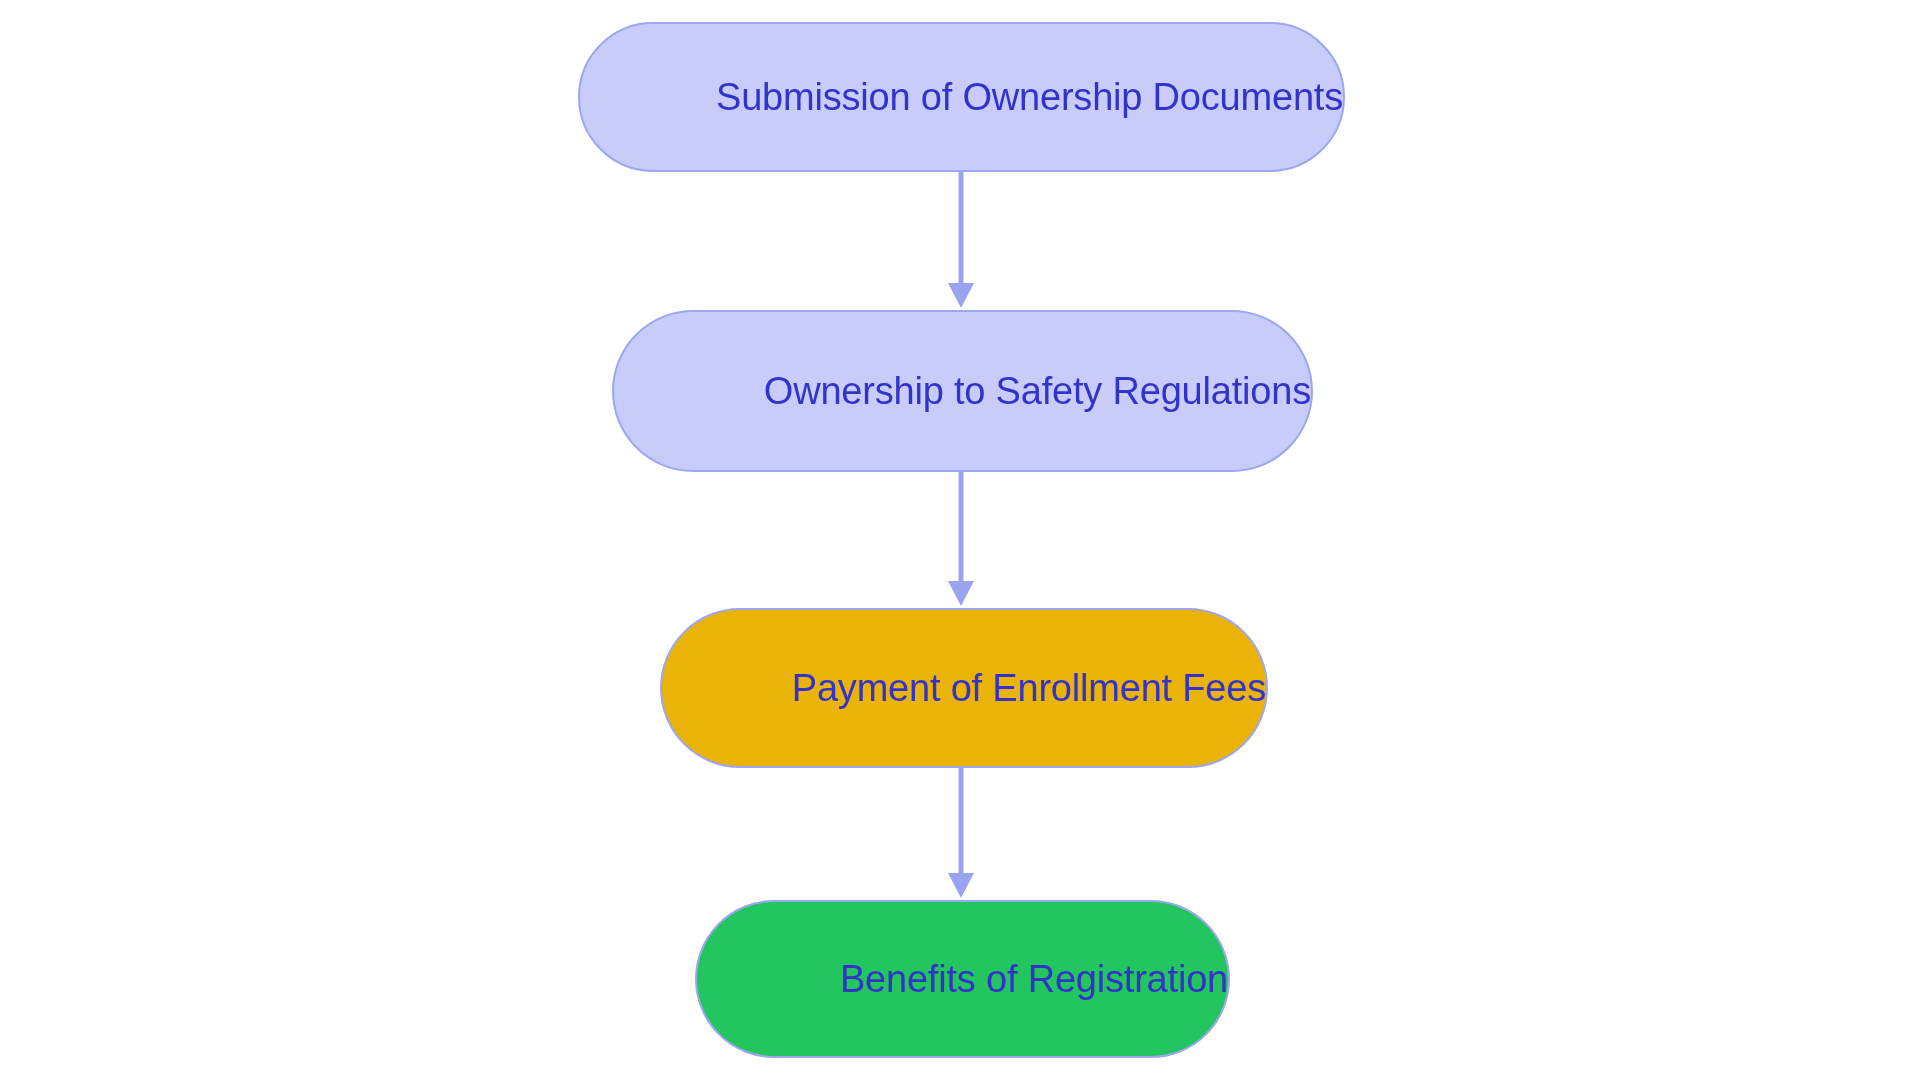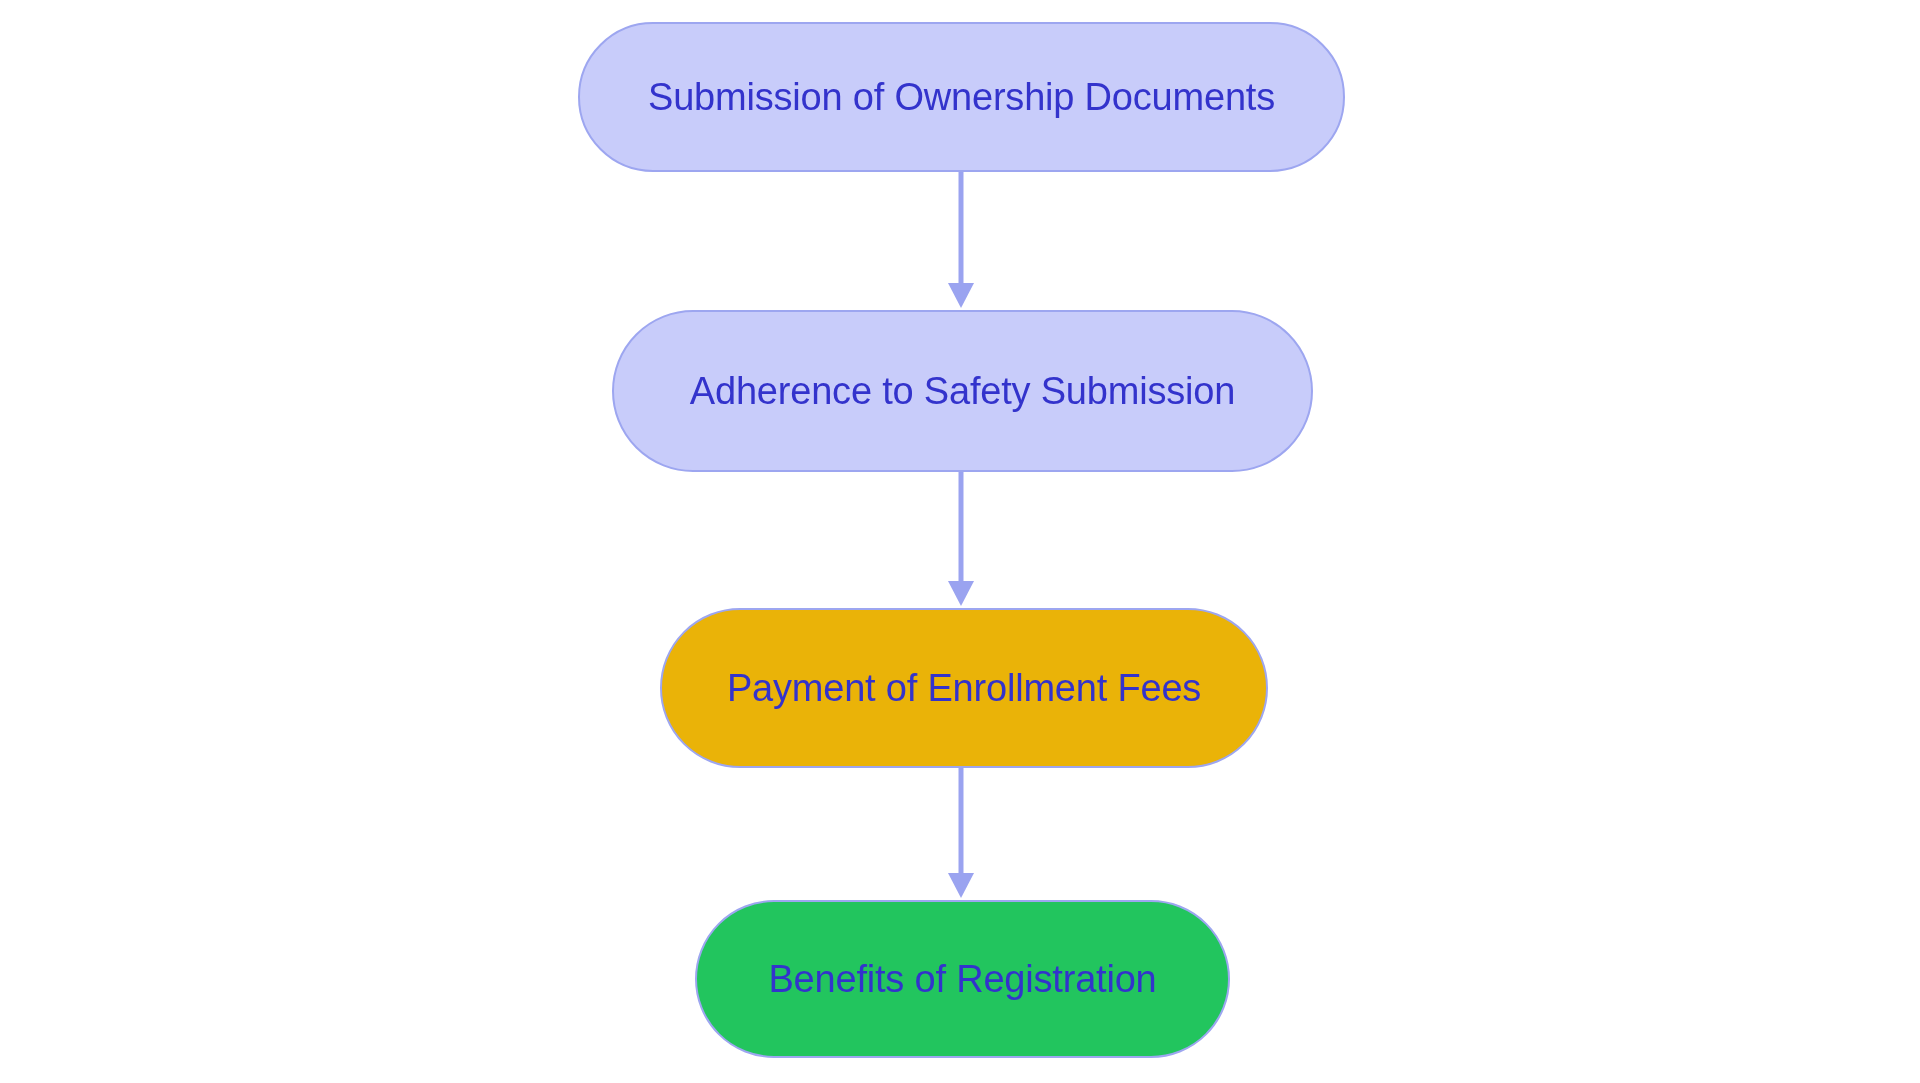--- a/index.html
+++ b/index.html
@@ -20,21 +20,21 @@
     height: 1083px;
     background: #ffffff;
   }
 
   
   .node {
     position: absolute;
     box-sizing: border-box;
     display: flex;
     align-items: center;
-    justify-content: center;
+    justify-content: flex-end;
     background: #c8ccfa;
     border: 2px solid #9da6f0;
     color: #3333cc;
     font-family: "Liberation Sans", sans-serif;
     font-size: 38px;
     font-weight: 400;
     letter-spacing: -0.2px;
     line-height: 1;
     white-space: nowrap;
     z-index: 2;
@@ -108,21 +108,21 @@
       <line class="edge-line" x1="961" y1="768" x2="961" y2="873" style="stroke: rgb(154, 163, 240);"></line>
       <polygon class="edge-head" points="948,873 974,873 961,898" style="fill: rgb(154, 163, 240);"></polygon>
     </g>
   </svg>
 
   <div id="node-1" class="node" style="background: rgb(200, 204, 250); border-color: rgb(157, 166, 240); color: rgb(51, 51, 204);">
     <span class="node-label">Submission of Ownership Documents</span>
   </div>
 
   <div id="node-2" class="node" style="background: rgb(200, 204, 250); border-color: rgb(157, 166, 240); color: rgb(51, 51, 204);">
-    <span class="node-label">Adherence to Safety Submission</span>
+    <span class="node-label">Ownership to Safety Regulations</span>
   </div>
 
   <div id="node-3" class="node" style="background: #eab308; border-color: rgb(157, 166, 240); color: rgb(51, 51, 204);">
     <span class="node-label">Payment of Enrollment Fees</span>
   </div>
 
   <div id="node-4" class="node" style="background: #22c55e; border-color: rgb(157, 166, 240); color: rgb(51, 51, 204);">
     <span class="node-label">Benefits of Registration</span>
   </div>
 

